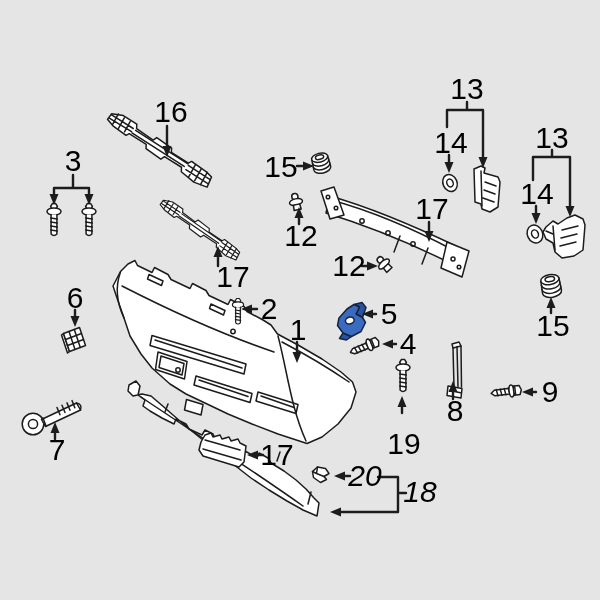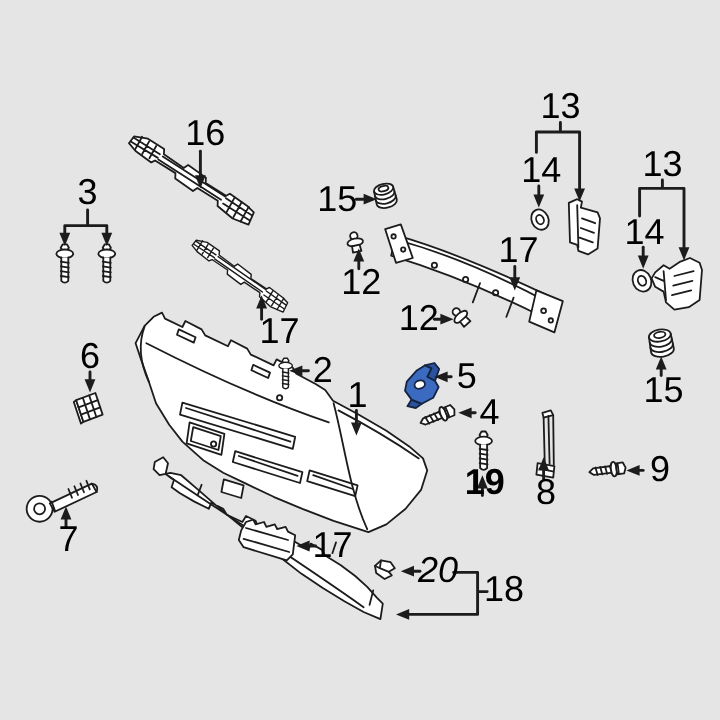--- a/index.html
+++ b/index.html
@@ -292,22 +292,22 @@
 <div class="callout" style="left:298px;top:330px;">1</div>
 <div class="callout" style="left:349px;top:266px;">12</div>
 <div class="callout" style="left:432px;top:209px;">17</div>
 <div class="callout" style="left:467px;top:89px;">13</div>
 <div class="callout" style="left:451px;top:143px;">14</div>
 <div class="callout" style="left:552px;top:138px;">13</div>
 <div class="callout" style="left:537px;top:194px;">14</div>
 <div class="callout" style="left:553px;top:326px;">15</div>
 <div class="callout" style="left:389px;top:314px;">5</div>
 <div class="callout" style="left:408px;top:344px;">4</div>
-<div class="callout" style="left:404px;top:403px;font-weight:bold;">19</div>
+<div class="callout" style="left:404px;top:444px;">19</div>
 <div class="callout" style="left:455px;top:411px;">8</div>
 <div class="callout" style="left:550px;top:392px;">9</div>
 <div class="callout" style="left:75px;top:298px;">6</div>
 <div class="callout" style="left:57px;top:450px;">7</div>
 <div class="callout" style="left:277px;top:455px;">17</div>
 <div class="callout" style="left:365px;top:476px;font-style:italic;">20</div>
-<div class="callout" style="left:420px;top:492px;">18</div>
+<div class="callout" style="left:420px;top:492px;font-style:italic;">18</div>
 
 </div>
 
 </body></html>

